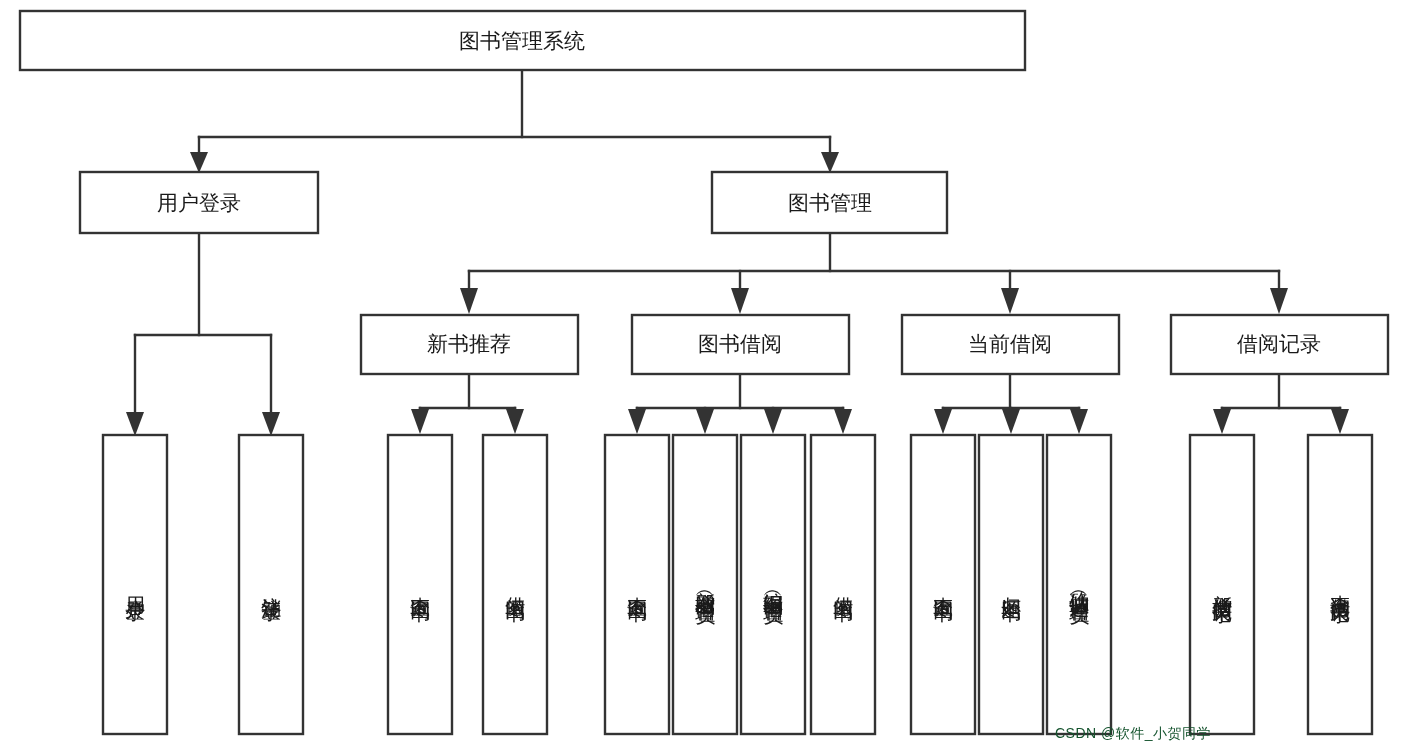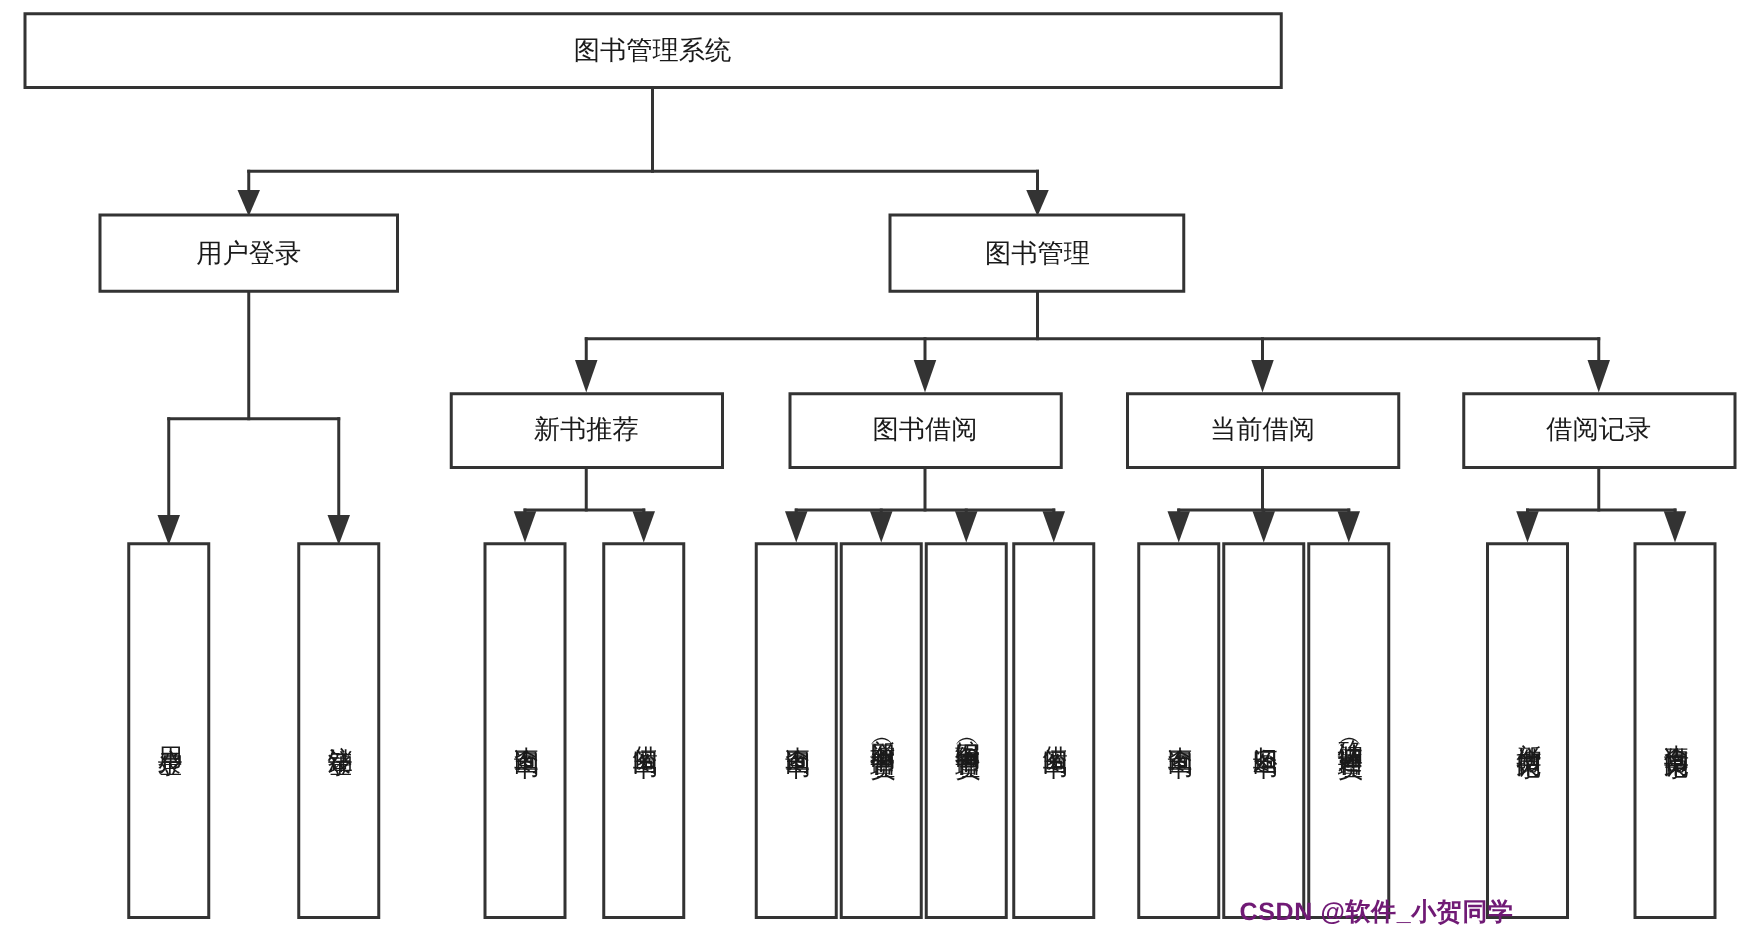--- a/index.html
+++ b/index.html
@@ -64,25 +64,24 @@
     justify-content: center;
     white-space: nowrap;
     pointer-events: none;
     user-select: none;
   }
   .watermark {
     position: absolute;
     right: 8px;
     bottom: 4px;
     font-family: "Liberation Sans", "DejaVu Sans", sans-serif;
-    font-size: 20px;
-    color: #701a75;
+    font-size: 14px;
+    color: #14532d;
     letter-spacing: 0.5px;
     white-space: nowrap;
-    font-weight: bold;
   }
 </style>
 </head>
 <body>
 
 <div id="diagram-root">
 
   <svg id="flow" viewBox="0 0 1405 747">
 
     <g>

